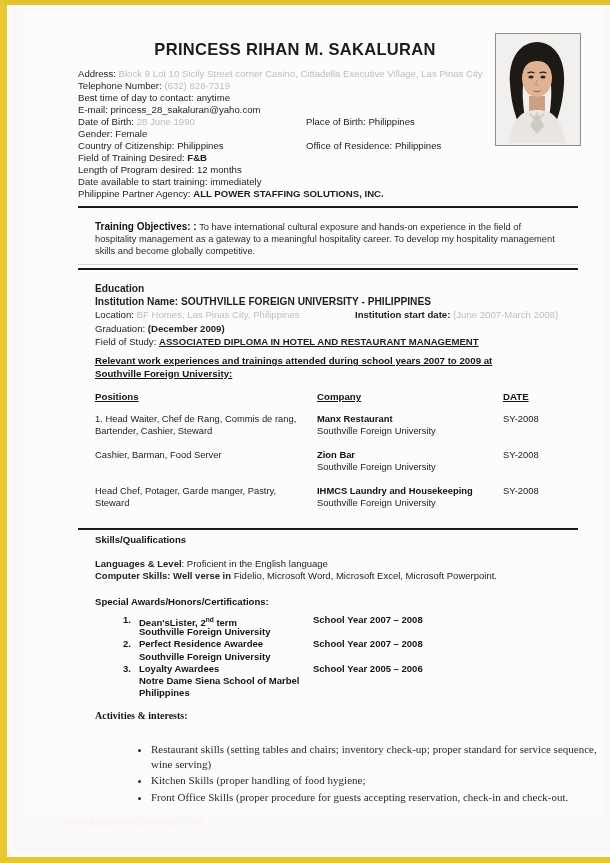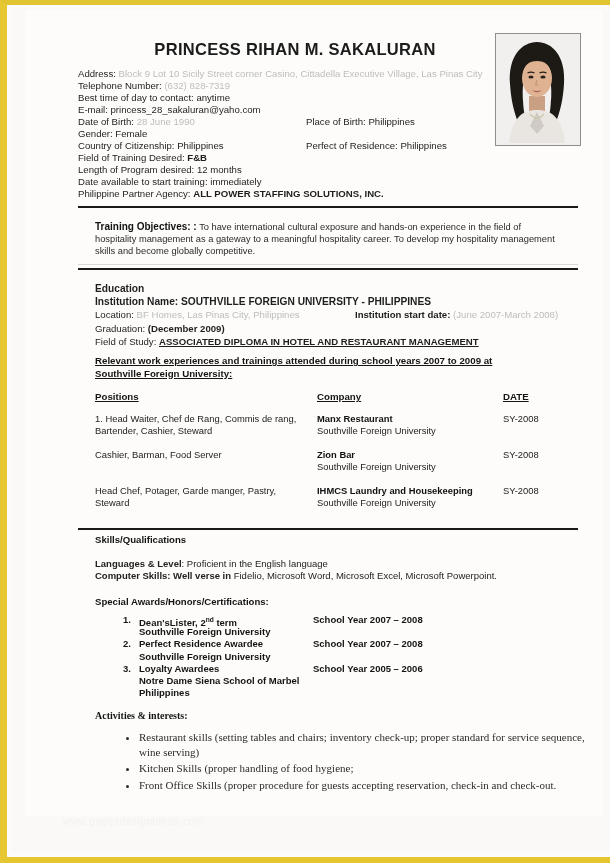--- a/index.html
+++ b/index.html
@@ -226,21 +226,21 @@
     font-weight: bold;
     color: #141414;
     font-family: "Liberation Serif", serif;
     text-align: right;
   }
   .act-list {
     position: absolute;
     left: 84px;
     top: 716px;
     width: 460px;
-    margin: 4px;
+    margin: 16px;
     padding: 0 0 0 26px;
     font-family: "Liberation Serif", serif;
     font-size: 11px;
     line-height: 14.6px;
     color: #2b2b2b;
   }
   .act-list li { margin-bottom: 2px; }
 
   .watermark {
     position: absolute;
@@ -319,21 +319,21 @@
           </span>
         </div>
         <div class="crow">
           <span class="lbl">Gender:</span>
           <span>Female</span>
         </div>
         <div class="crow">
           <span class="lbl">Country of Citizenship:</span>
           <span>Philippines</span>
           <span class="right">
-            <span class="lbl">Perfect of Residence:</span>
+            <span class="lbl">Office of Residence:</span>
             <span>Philippines</span>
           </span>
         </div>
         <div class="crow">
           <span class="lbl">Field of Training Desired:</span>
           <span class="b">F&amp;B</span>
         </div>
         <div class="crow">
           <span class="lbl">Length of Program desired:</span>
           <span>12 months</span>

